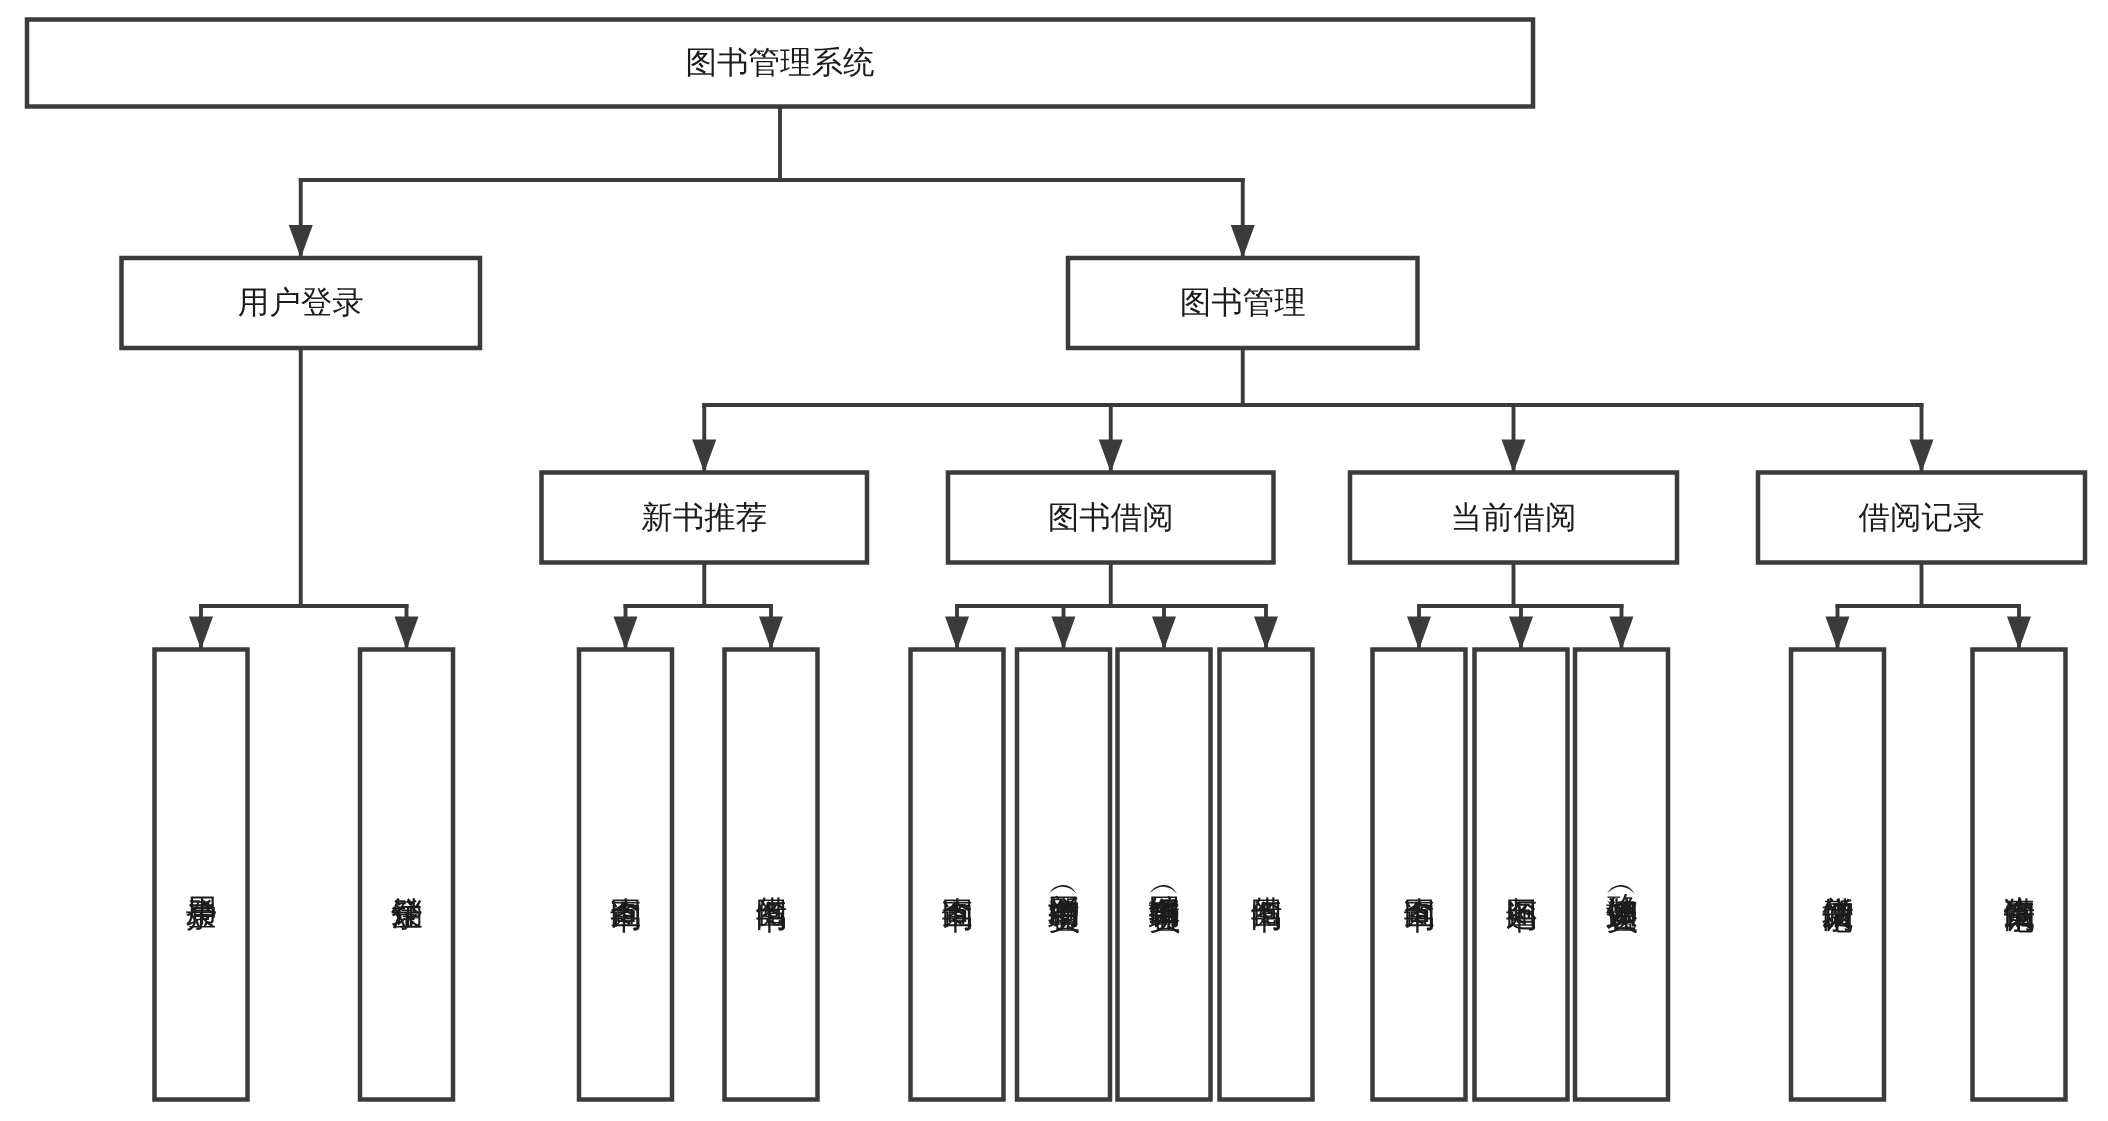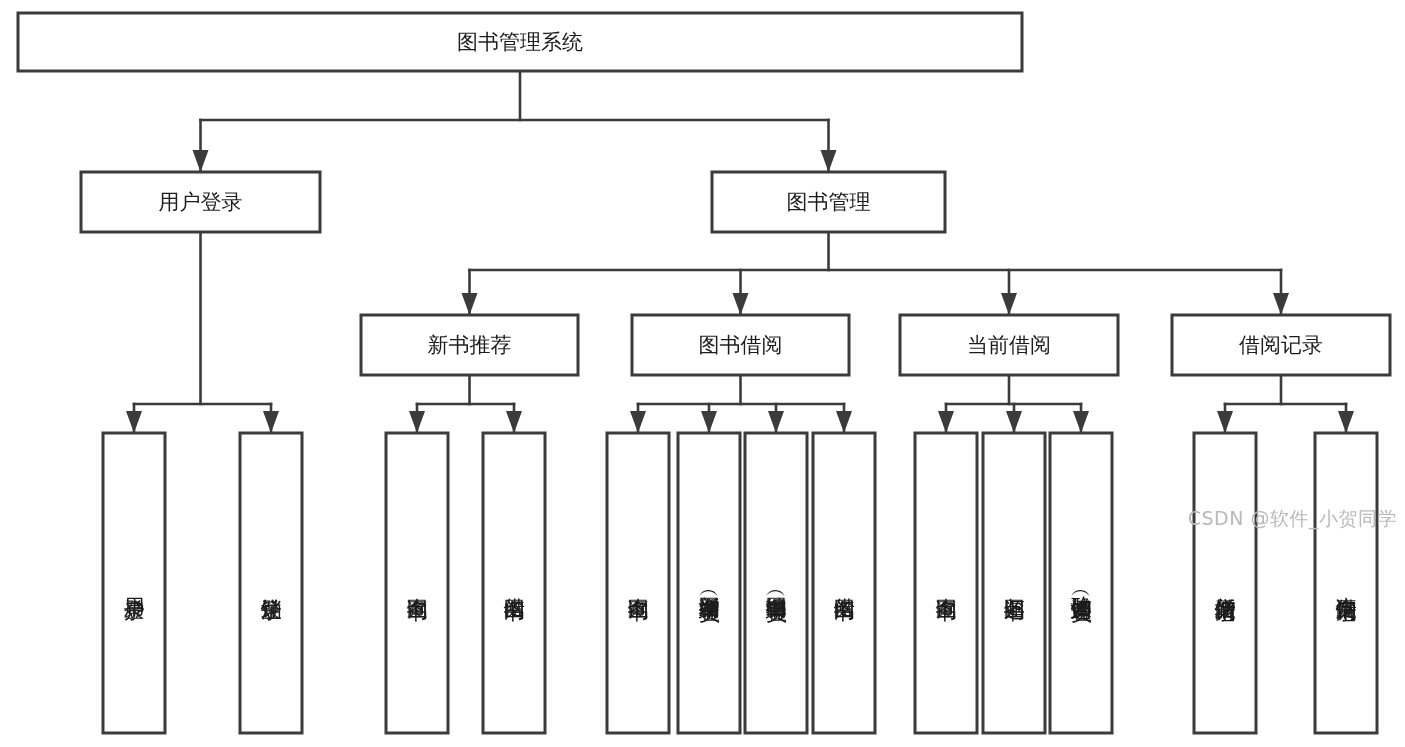--- a/index.html
+++ b/index.html
@@ -214,15 +214,14 @@
       <div class="leaf-label" style="left: 678px; top: 433px; width: 62px; height: 300px; display: flex; align-items: center; justify-content: center;">新增图书（管理员）</div>
       <div class="leaf-label" style="left: 745px; top: 433px; width: 62px; height: 300px; display: flex; align-items: center; justify-content: center;">编辑图书（管理员）</div>
       <div class="leaf-label" style="left: 813px; top: 433px; width: 62px; height: 300px; display: flex; align-items: center; justify-content: center;">借阅图书</div>
       <div class="leaf-label" style="left: 915px; top: 433px; width: 62px; height: 300px; display: flex; align-items: center; justify-content: center;">查询图书</div>
       <div class="leaf-label" style="left: 983px; top: 433px; width: 62px; height: 300px; display: flex; align-items: center; justify-content: center;">归还图书</div>
       <div class="leaf-label" style="left: 1050px; top: 433px; width: 62px; height: 300px; display: flex; align-items: center; justify-content: center;">确认归还（管理员）</div>
       <div class="leaf-label" style="left: 1194px; top: 433px; width: 62px; height: 300px; display: flex; align-items: center; justify-content: center;">新增借阅记录</div>
       <div class="leaf-label" style="left: 1315px; top: 433px; width: 62px; height: 300px; display: flex; align-items: center; justify-content: center;">查询借阅记录</div>
     </div>
 
-  <div class="watermark">CSDN @软件_小贺同学</div>
 
 </div>
 
 </body></html>

